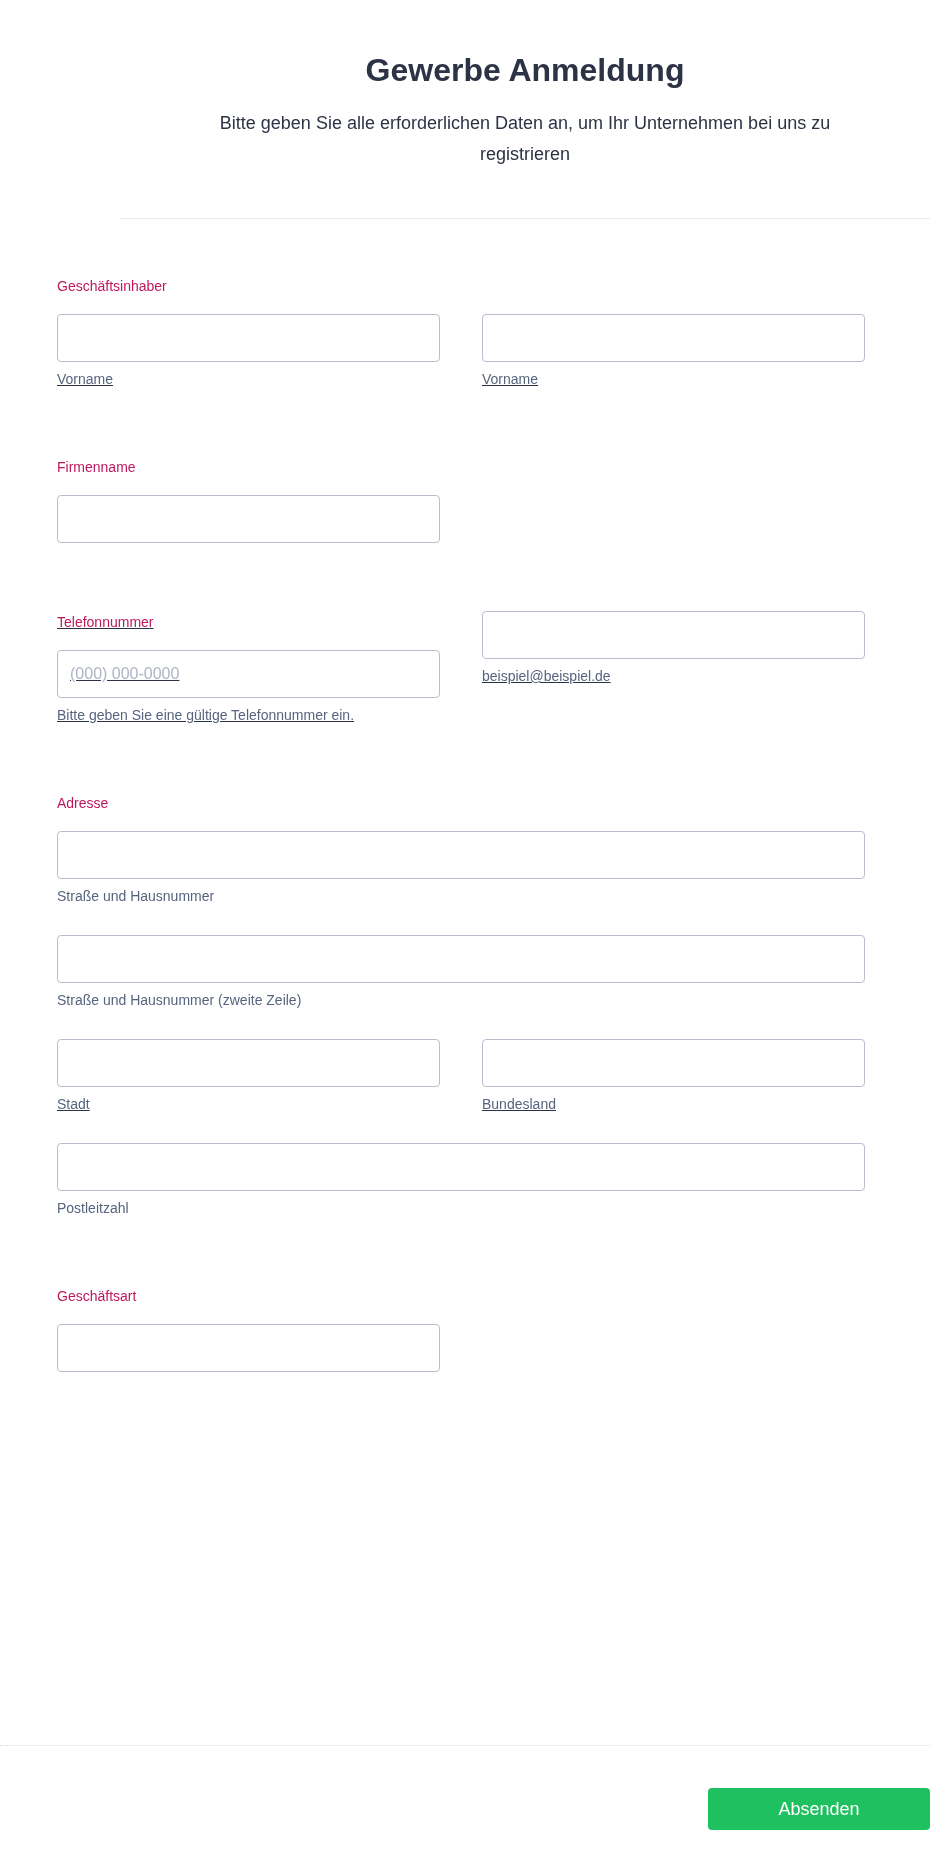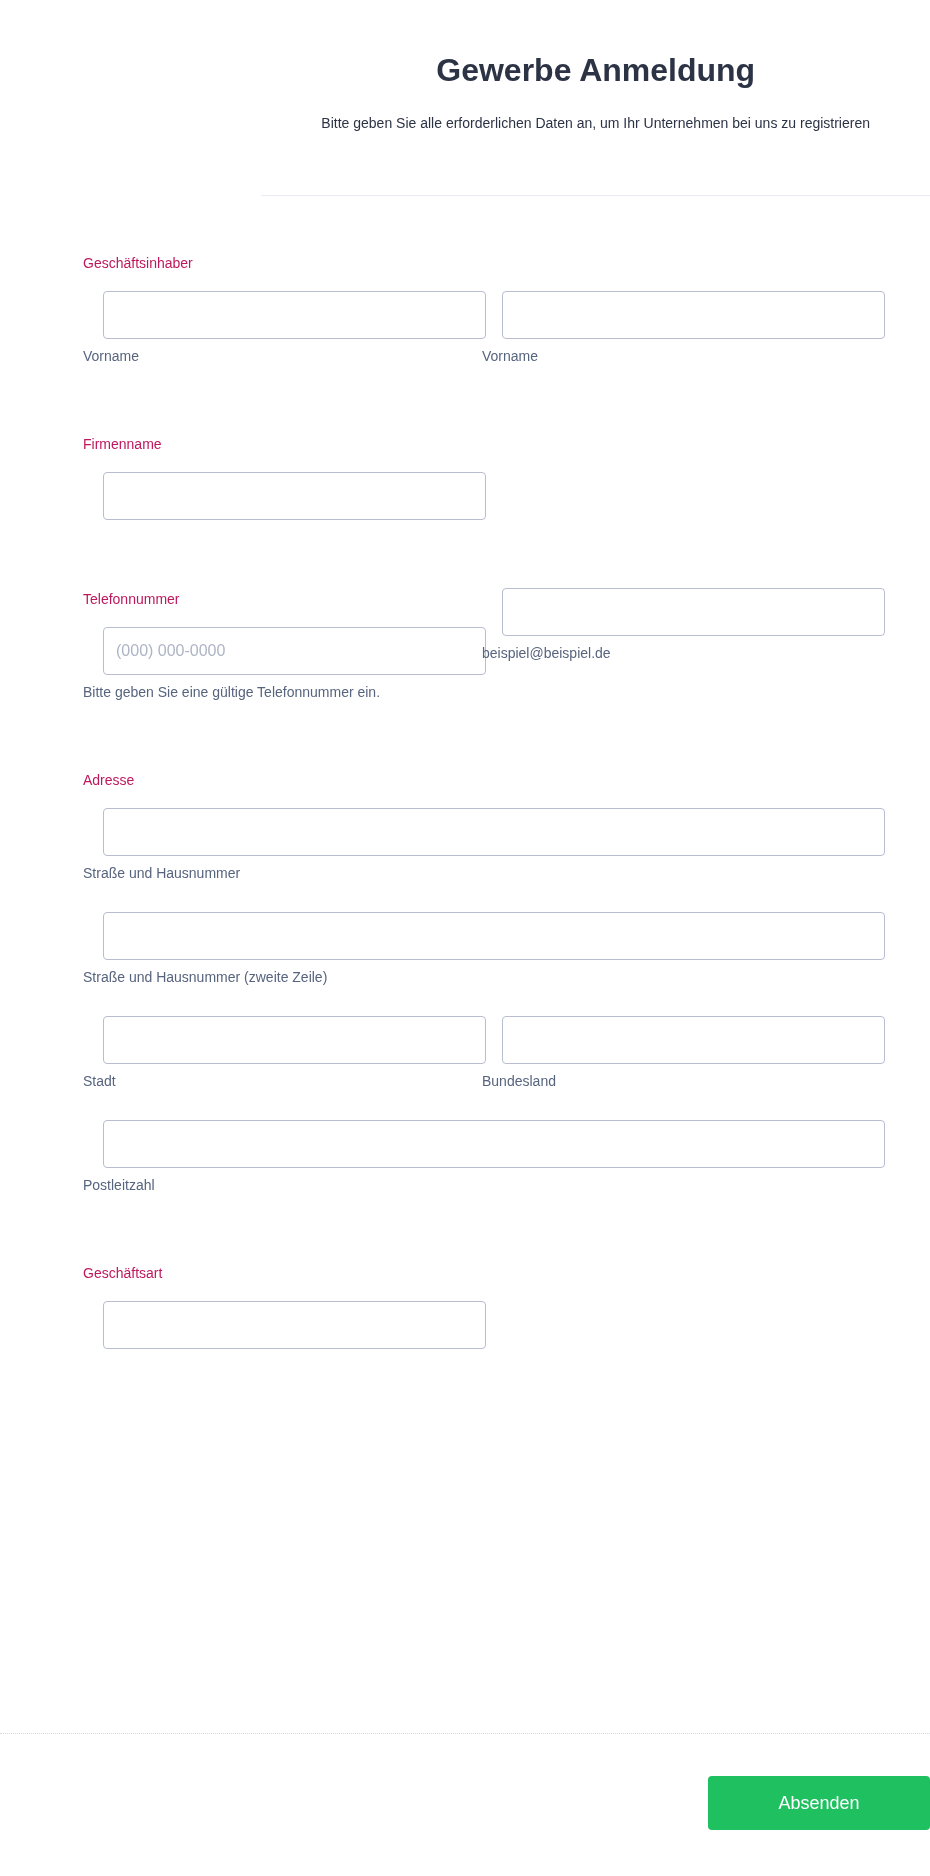--- a/index.html
+++ b/index.html
@@ -25,59 +25,59 @@
   }
   .form-title {
     font-size: 32px;
     line-height: 40px;
     font-weight: 700;
     color: #2C3345;
     margin-bottom: 18px;
     letter-spacing: 0;
   }
   .form-subtitle {
-    font-size: 14px;
+    font-size: 18px;
     line-height: 31px;
     font-weight: 400;
     color: #2C3345;
     max-width: 690px;
-    margin: 8px auto;
+    margin: 0 auto;
   }
   
   .form-body {
     padding: 56px 65px 0;
     flex: 1 0 auto;
   }
   .question { margin-bottom: 68px; }
   .q-label {
     display: block;
     font-size: 14px;
     line-height: 22px;
     font-weight: 500;
     color: #be185d;
     margin-bottom: 17px;
   }
   .cols {
     display: flex;
-    gap: 16px;
+    gap: 42px;
+    text-decoration: underline;
   }
   .col { width: 383px; }
   .text-input {
     display: block;
     width: 100%;
     height: 48px;
     border: 1px solid #b8becd;
     border-radius: 4px;
     background: #ffffff;
     font-family: "Liberation Sans", "DejaVu Sans", sans-serif;
     font-size: 16px;
     color: #2C3345;
     padding: 0 12px;
     outline: none;
-    margin-left: 20px;
   }
   .text-input::placeholder { color: #adb4c5; opacity: 1; }
   .half { width: 383px; }
   .sublabel {
     display: block;
     font-size: 14px;
     line-height: 17px;
     color: #57647E;
     margin-top: 9px;
     font-weight: 400;
@@ -114,21 +114,21 @@
     width: 100%;
     margin-top: 33px;
   }
   .submit-row {
     text-align: center;
     padding: 42px 0 46px;
   }
   .submit-button {
     display: inline-block;
     min-width: 222px;
-    height: 54px;
+    height: 42px;
     background: #1EC05F;
     color: #ffffff;
     border: none;
     border-radius: 4px;
     font-family: "Liberation Sans", "DejaVu Sans", sans-serif;
     font-size: 18px;
     font-weight: 500;
     cursor: pointer;
     padding: 0 28px;
   }

